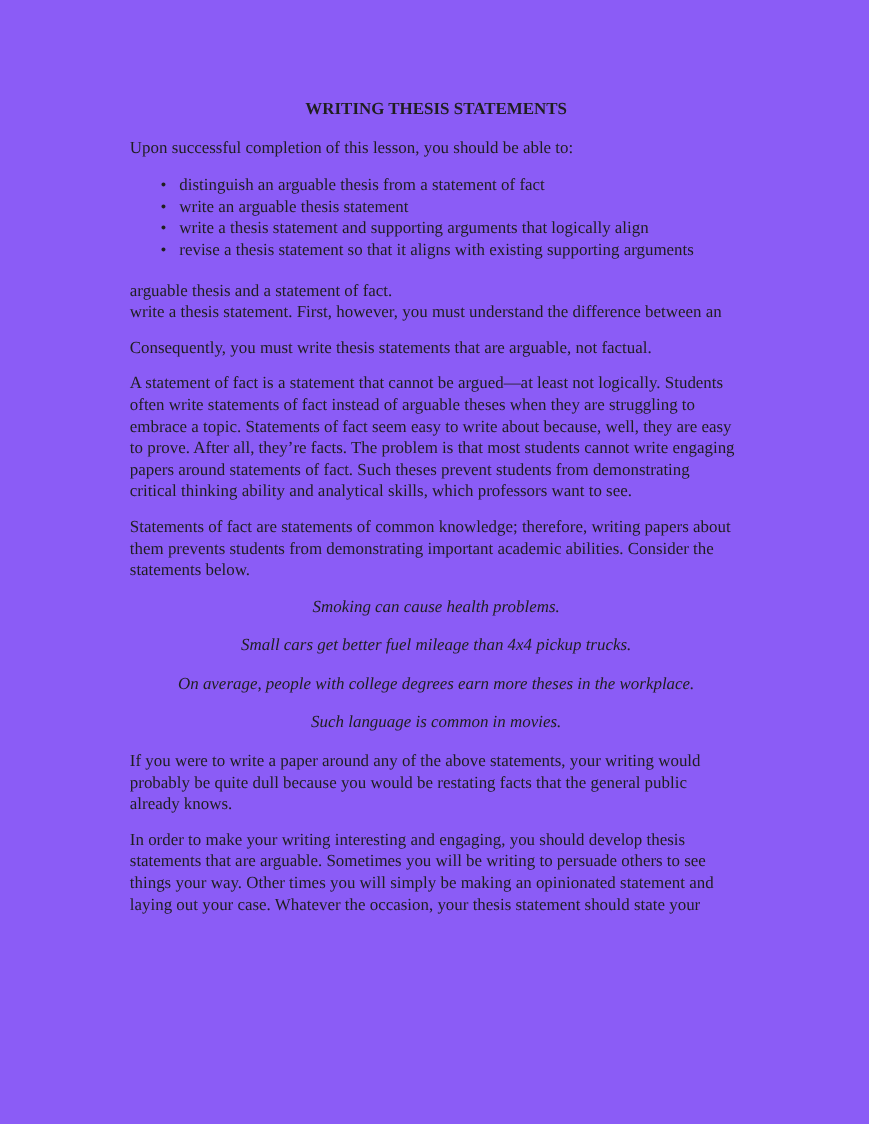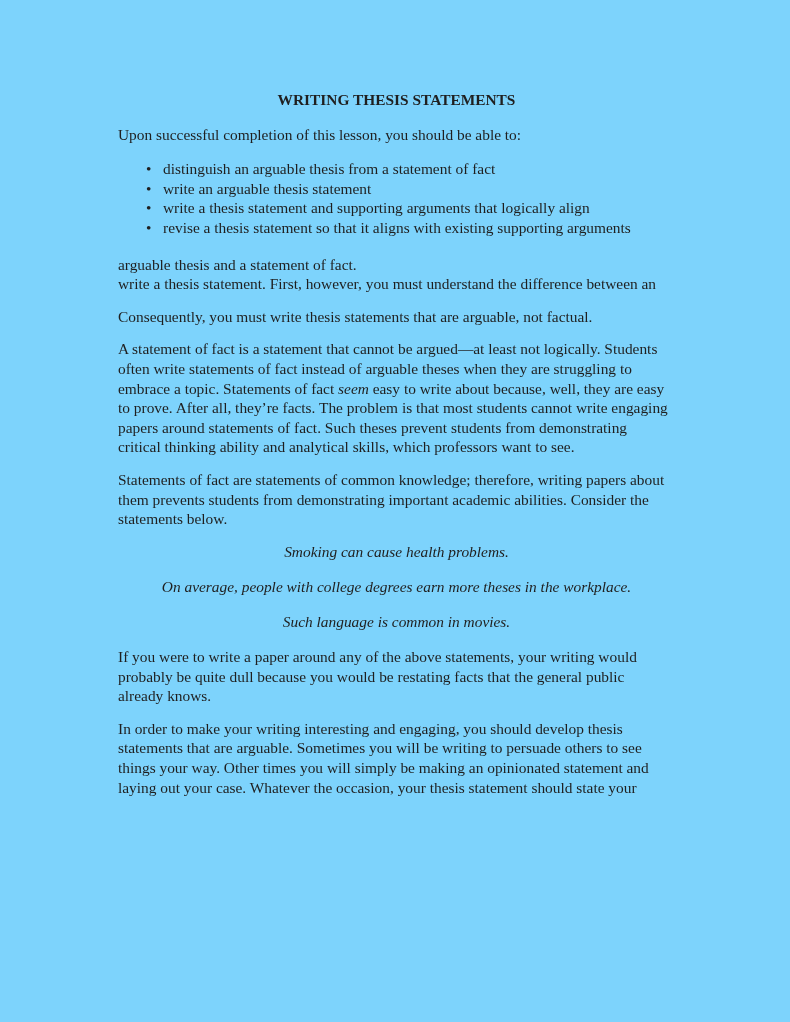--- a/index.html
+++ b/index.html
@@ -4,21 +4,21 @@
 <style>
   html, body {
     margin: 0;
     padding: 0;
     background: #ffffff;
   }
   .page {
     position: relative;
     width: 790px;
     height: 1022px;
-    background: #7dd3fc;
+    background: #8b5cf6;
     overflow: hidden;
     color: #1f1f1f;
     font-family: "Liberation Serif", "DejaVu Serif", serif;
     font-size: 15.4px;
     line-height: 19.6px;
   }
   .content {
     position: absolute;
     left: 118px;
     top: 90px;
@@ -62,21 +62,20 @@
   }
   .statements {
     margin: 2px 0 2px 0;
   }
   .statement {
     text-align: center;
     font-style: italic;
     margin: 0 0 15.5px 0;
   }
   .italic {
-    font-style: italic;
     margin-top: 36px;
   }
 </style>
 </head>
 <body>
 
 <div class="page">
   <div class="content">
 
     <div class="doc-title">WRITING THESIS STATEMENTS</div>
@@ -109,20 +108,21 @@
         </p>
         <p class="para">
           <span class="line"><span>Statements of fact are statements of common knowledge; therefore, writing papers about</span></span>
           <span class="line"><span>them prevents students from demonstrating important academic abilities. Consider the</span></span>
           <span class="line"><span>statements below.</span></span>
         </p>
       </div>
 
     <div class="statements">
         <div class="statement"><span>Smoking can cause health problems.</span></div>
+        <div class="statement"><span>Small cars get better fuel mileage than 4x4 pickup trucks.</span></div>
         <div class="statement"><span>On average, people with college degrees earn more theses in the workplace.</span></div>
         <div class="statement"><span>Such language is common in movies.</span></div>
       </div>
 
     <div>
         <p class="para">
           <span class="line"><span>If you were to write a paper around any of the above statements, your writing would</span></span>
           <span class="line"><span>probably be quite dull because you would be restating facts that the general public</span></span>
           <span class="line"><span>already knows.</span></span>
         </p>

